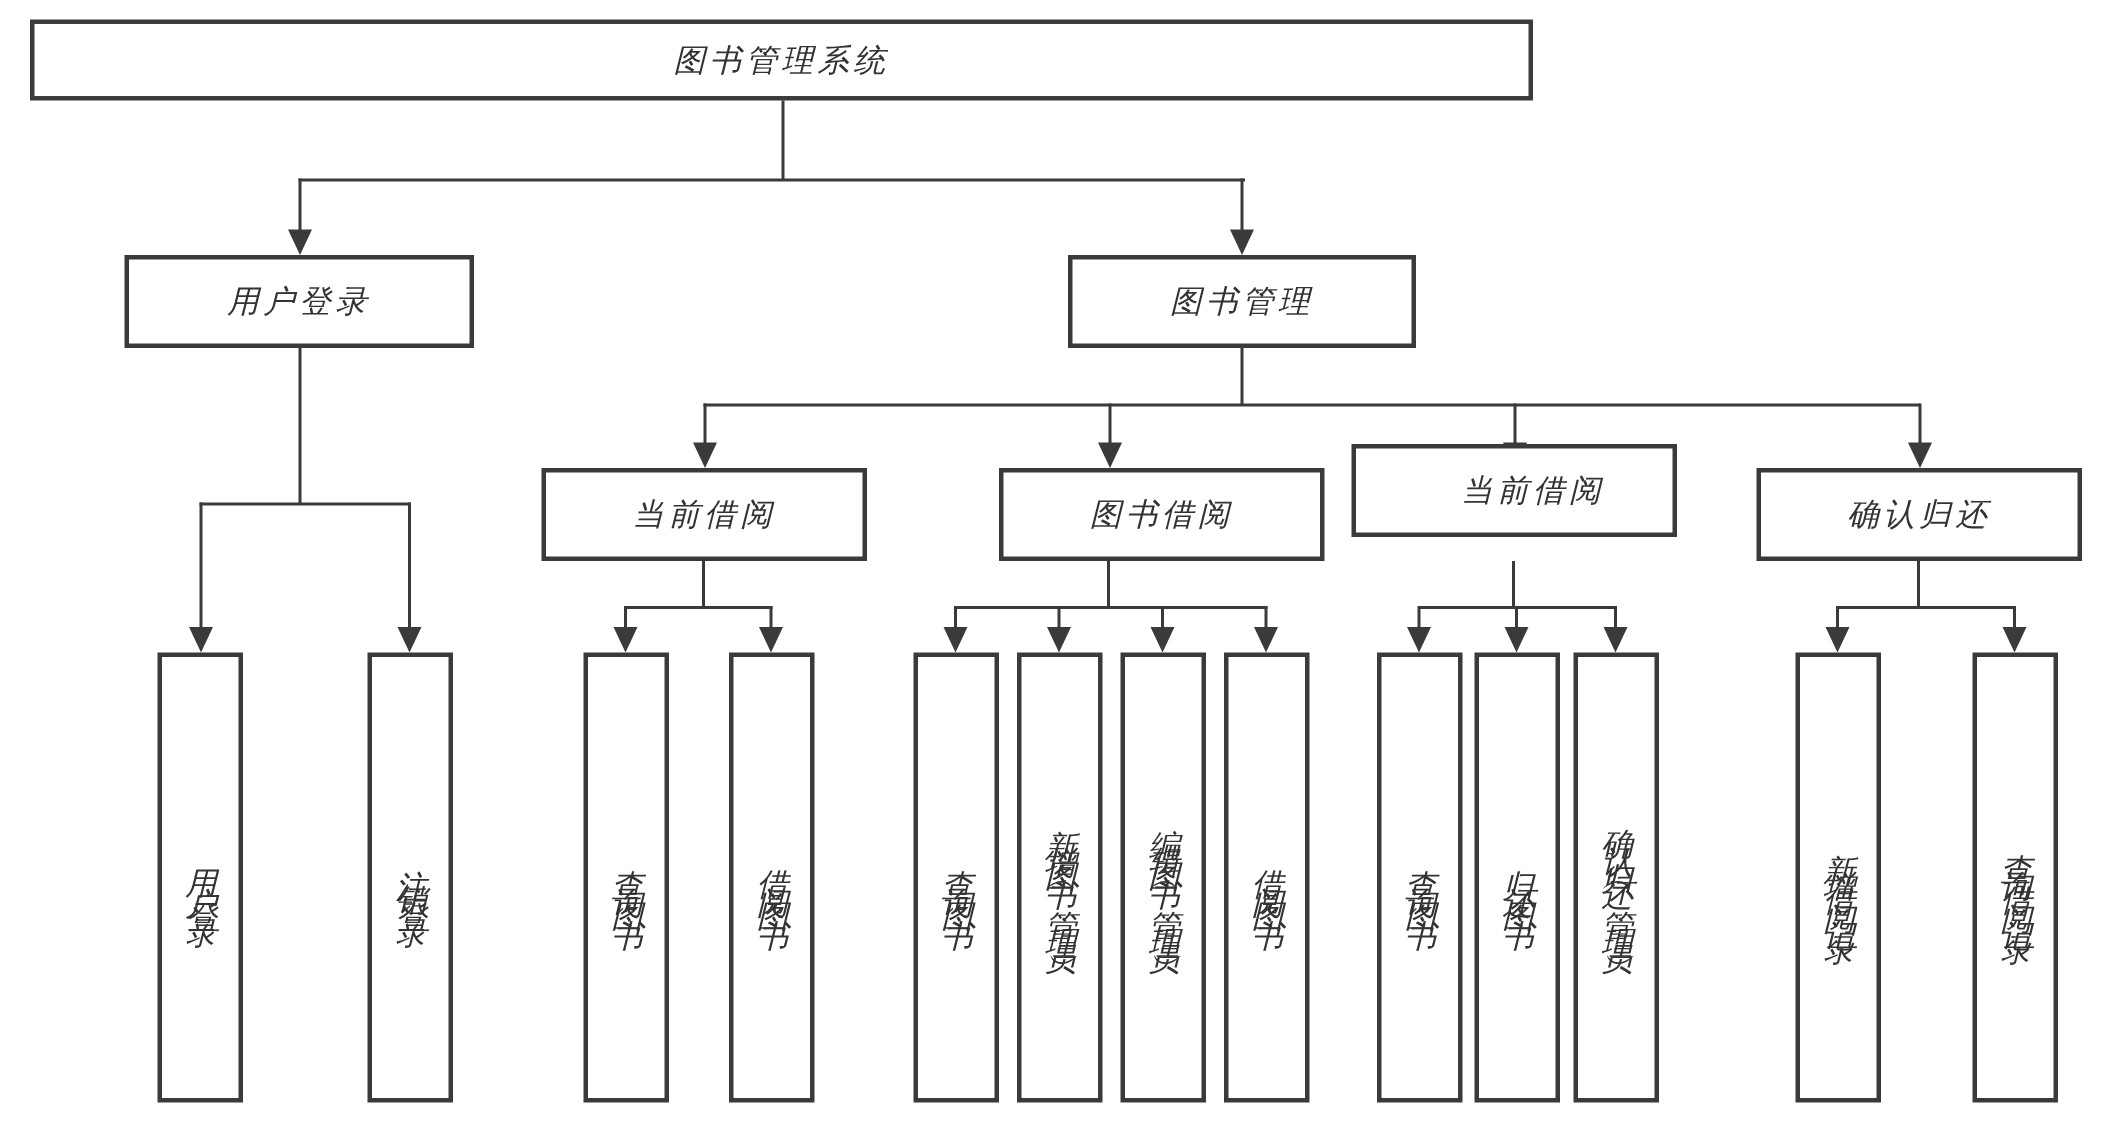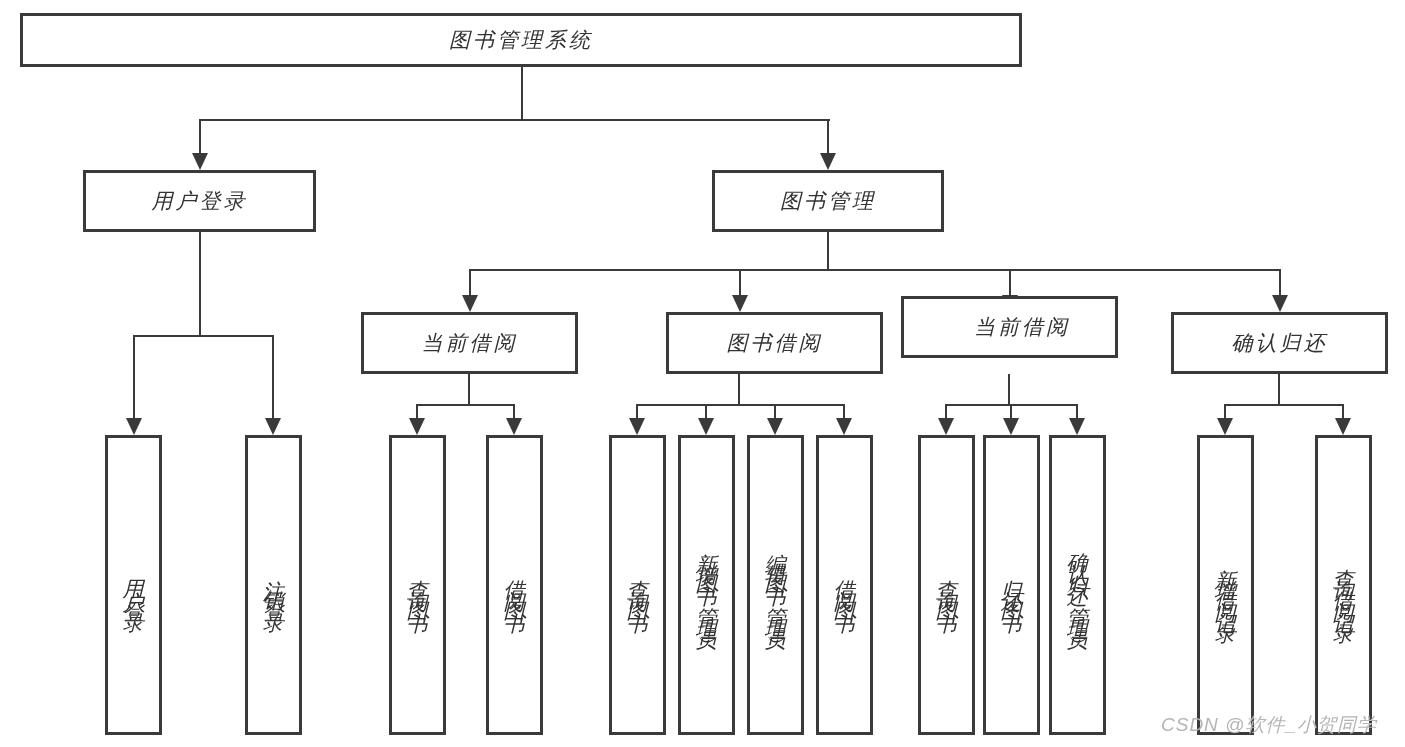--- a/index.html
+++ b/index.html
@@ -162,15 +162,14 @@
     <span class="vtext">确认归还（管理员）</span>
   </div>
 
   <div class="box leaf" style="left:1197px;">
     <span class="vtext">新增借阅记录</span>
   </div>
   <div class="box leaf" style="left:1315px;">
     <span class="vtext">查询借阅记录</span>
   </div>
 
-  <div class="watermark">CSDN @软件_小贺同学</div>
 
 </div>
 
 </body></html>

